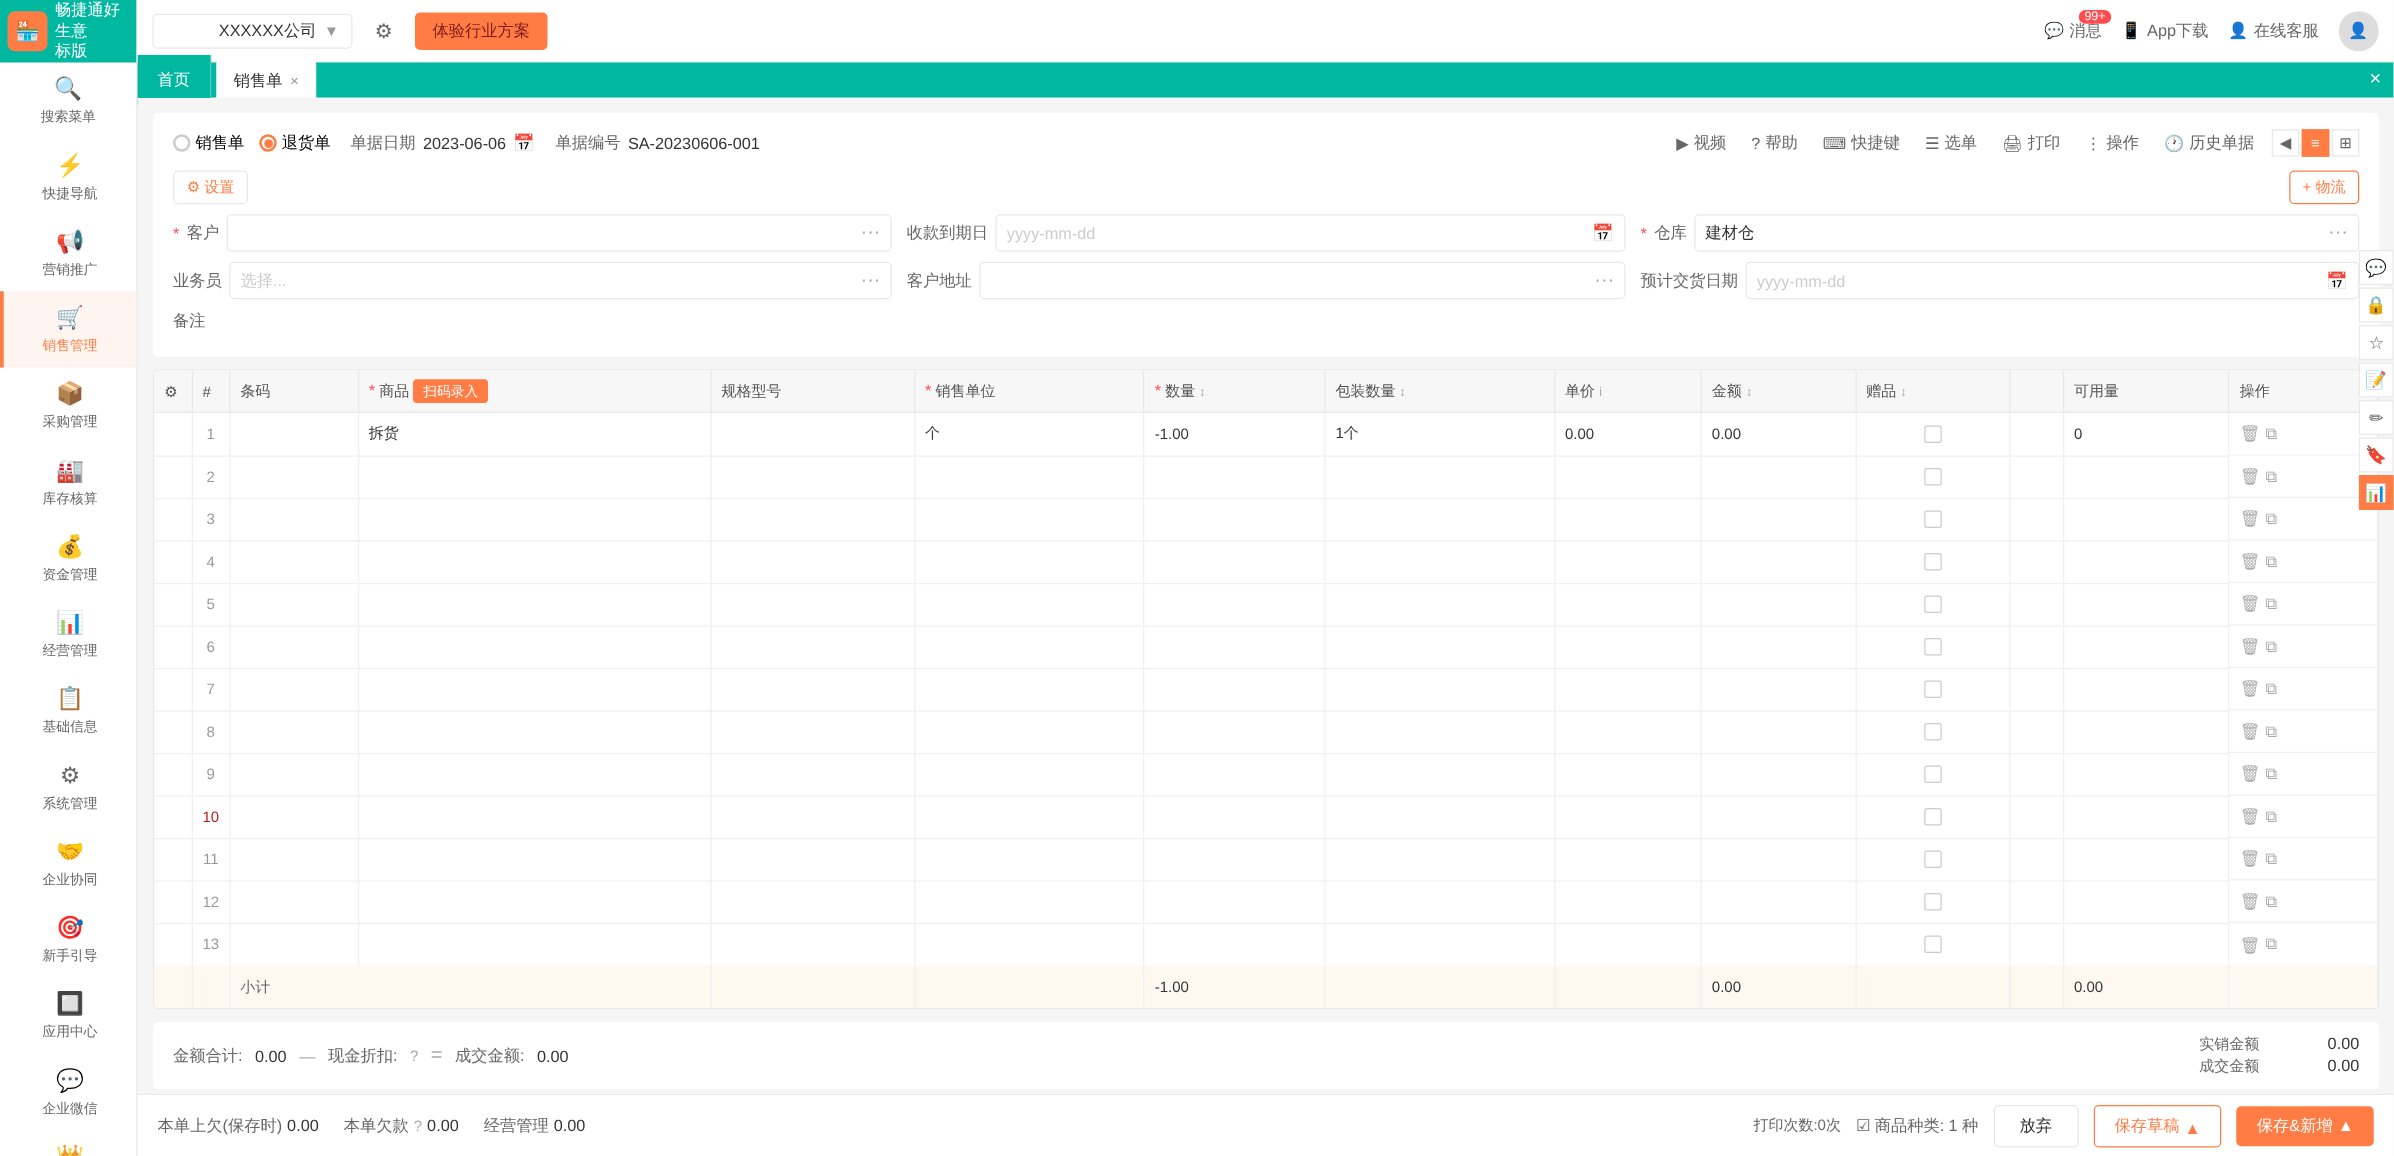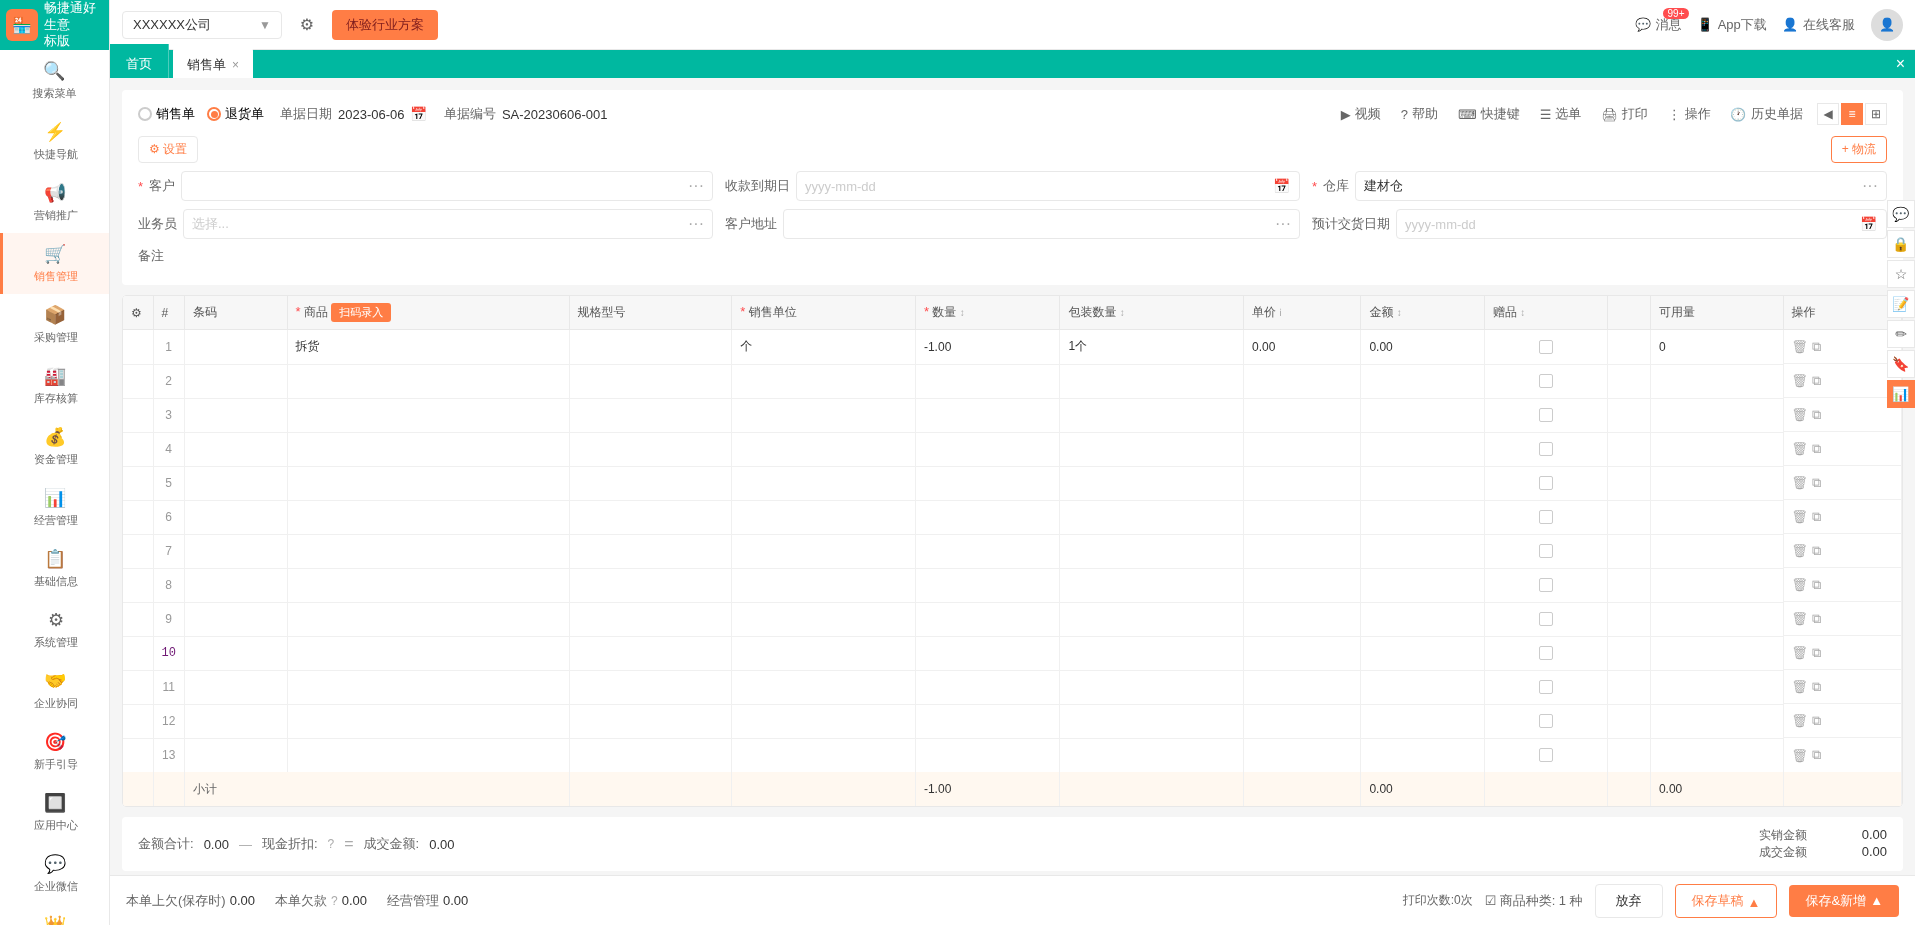--- a/index.html
+++ b/index.html
@@ -17,21 +17,21 @@
     .sidebar-search { display: flex; flex-direction: column; align-items: center; padding: 10px 4px; cursor: pointer; color: #666; gap: 4px; }
     .sidebar-search .si-icon { font-size: 18px; }
     .sidebar-search .si-label { font-size: 11px; }
 
     
     .main { flex: 1; display: flex; flex-direction: column; overflow: hidden; }
 
     
     .top-header { background: #fff; height: 50px; display: flex; align-items: center; padding: 0 12px; border-bottom: 1px solid #e8e8e8; gap: 10px; }
     .company-select { display: flex; align-items: center; gap: 6px; border: 1px solid #e8e8e8; border-radius: 4px; padding: 4px 10px; cursor: pointer; min-width: 160px; }
-    .company-name { flex: 1; font-size: 13px; color: #333; }
+    .company-name { flex: 1; font-size: 13px; color: #333; text-align: right; }
     .company-chevron { color: #999; font-size: 12px; }
     .gear-btn { width: 30px; height: 30px; display: flex; align-items: center; justify-content: center; cursor: pointer; color: #666; font-size: 16px; }
     .experience-btn { background: #ff7d45; color: #7f1d1d; border: none; border-radius: 4px; padding: 6px 14px; cursor: pointer; font-size: 13px; }
     .header-right { margin-left: auto; display: flex; align-items: center; gap: 16px; }
     .header-msg { display: flex; align-items: center; gap: 4px; cursor: pointer; position: relative; color: #666; }
     .badge { background: #ff4d4f; color: #fff; border-radius: 10px; padding: 0 5px; font-size: 10px; position: absolute; top: -8px; right: -8px; }
     .header-app { display: flex; align-items: center; gap: 4px; cursor: pointer; color: #666; }
     .header-service { display: flex; align-items: center; gap: 4px; cursor: pointer; color: #666; }
     .header-avatar { width: 32px; height: 32px; border-radius: 50%; background: #ddd; display: flex; align-items: center; justify-content: center; cursor: pointer; }
 
@@ -580,21 +580,21 @@
                 </td>
       <td></td>
       <td></td>
       <td style="display:flex;gap:4px;align-items:center;">
         <span style="cursor:pointer;color:#aaa;">🗑</span>
         <span style="cursor:pointer;color:#aaa;">⧉</span>
       </td>
     </tr>
               <tr>
       <td></td>
-      <td style="text-align:right;color:#701a75;font-family:Liberation Mono, monospace;">10</td>
+      <td style="text-align:right;color:#b91c1c;">10</td>
       <td></td>
       <td></td>
       <td></td>
       <td></td>
       <td class=""></td>
       <td></td>
       <td></td>
       <td></td>
       <td>
                   <div class="checkbox-cell">

